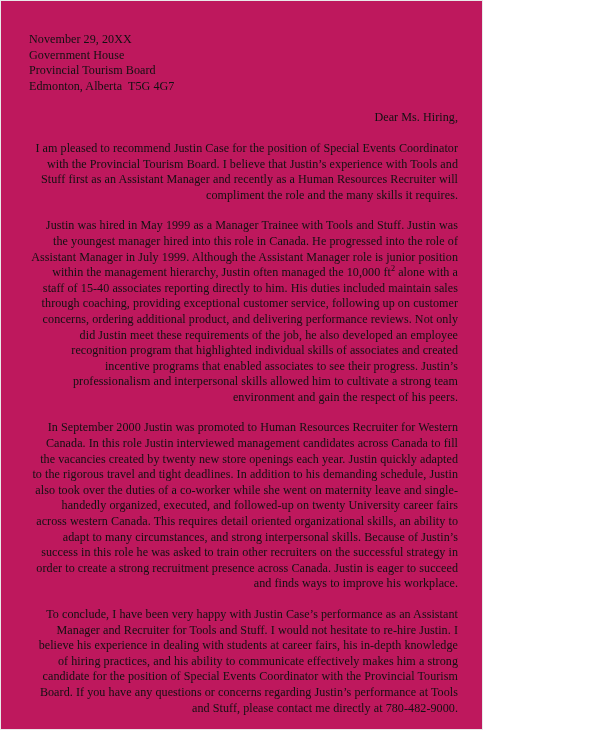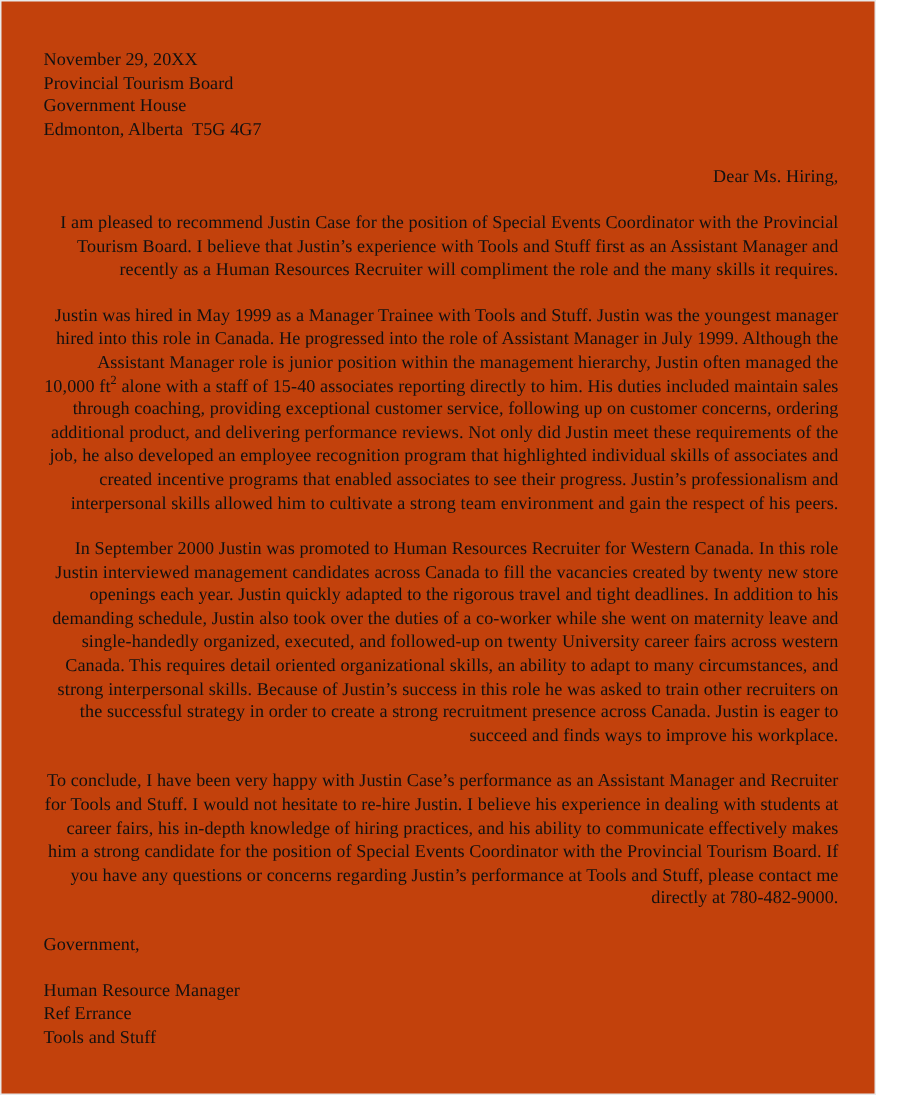--- a/index.html
+++ b/index.html
@@ -6,24 +6,24 @@
   html, body {
     margin: 0;
     padding: 0;
     background: #ffffff;
   }
   body {
     font-family: "Liberation Serif", "DejaVu Serif", serif;
   }
   .page {
     position: relative;
-    width: 584px;
+    width: 483px;
     height: 730px;
     box-sizing: border-box;
-    background: #c2410c;
+    background: #be185d;
     border: 1px solid #e9e9e9;
     overflow: hidden;
   }
   .letter {
     position: absolute;
     left: 28px;
     top: 31px;
     right: 24px;
     font-size: 12.1px;
     line-height: 15.6px;
@@ -54,22 +54,22 @@
   }
 </style>
 </head>
 <body>
 
 <div class="page">
   <div class="letter">
 
     <div class="block">
       <span class="addr-line">November 29, 20XX</span>
+      <span class="addr-line">Government House</span>
       <span class="addr-line">Provincial Tourism Board</span>
-      <span class="addr-line">Government House</span>
       <span class="addr-line">Edmonton, Alberta  T5G 4G7</span>
     </div>
 
     <div class="spacer-md"></div>
 
     <p class="para">Dear Ms. Hiring,</p>
 
     <div class="spacer-sm"></div>
 
     <p class="para">I am pleased to recommend Justin Case for the position of Special Events Coordinator with the Provincial Tourism Board. I believe that Justin’s experience with Tools and Stuff first as an Assistant Manager and recently as a Human Resources Recruiter will compliment the role and the many skills it requires.</p>

